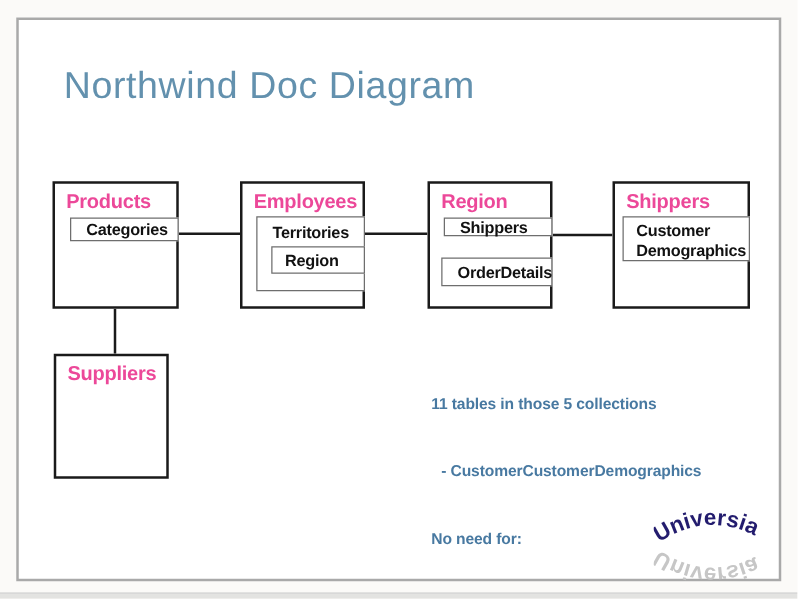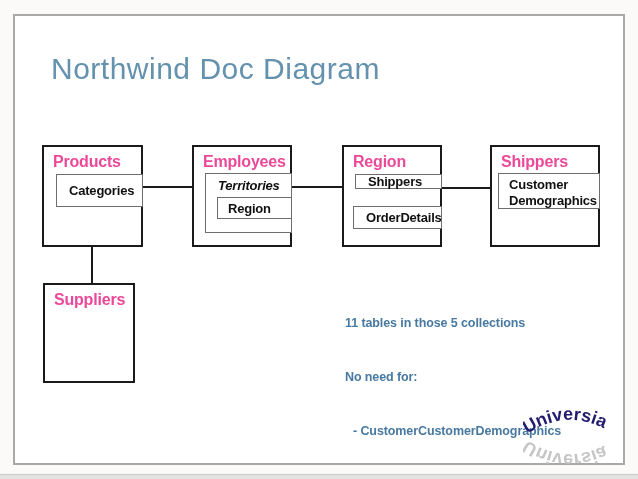--- a/index.html
+++ b/index.html
@@ -52,21 +52,21 @@
     background: #ffffff;
     border: 1.5px solid #6e6e6e;
     box-sizing: border-box;
     font-size: 13px;
     font-weight: bold;
     letter-spacing: -0.2px;
     color: #111;
   }
   .ibox.single { display: flex; align-items: center; padding-left: 12px; }
   .ibox.multi  { padding: 3px 4px 0 10px; line-height: 16px; }
-  .ibox .ilabel-top { padding: 4px 0 0 12px; font-style: italic; }
+  .ibox .ilabel-top { padding: 4px 0 0 12px; }
 
   .connector { position: absolute; background: #1a1a1a; }
 
   
   .notes {
     position: absolute;
     left: 345px; top: 278px;
     font-size: 12.5px;
     font-weight: bold;
     letter-spacing: -0.1px;
@@ -117,21 +117,21 @@
   <div class="slide-title">Northwind Doc Diagram</div>
 
   <div class="connector" style="left:143px; top:186px; width:49px; height:2px;"></div>
   <div class="connector" style="left:292px; top:186px; width:50px; height:2px;"></div>
   <div class="connector" style="left:442px; top:187px; width:48px; height:2px;"></div>
   <div class="connector" style="left:91px; top:247px; width:2px; height:36px;"></div>
 
   <div class="obox" style="left:42px; top:145px; width:101px; height:102px;">
     <div class="olabel">Products</div>
   </div>
-  <div class="ibox single" style="left:56px; top:174px; width:87px; height:33px;">
+  <div class="ibox single" style="left:56px; top:174px; width:87px; height:19px;">
     <span>Categories</span>
   </div>
 
   <div class="obox" style="left:192px; top:145px; width:100px; height:102px;">
     <div class="olabel">Employees</div>
   </div>
   <div class="ibox" style="left:205px; top:173px; width:87px; height:60px;">
     <div class="ilabel-top">Territories</div>
   </div>
   <div class="ibox single" style="left:217px; top:197px; width:75px; height:22px; padding-left:10px;">
@@ -154,22 +154,22 @@
   <div class="ibox multi" style="left:498px; top:173px; width:102px; height:36px;">
     <span>Customer Demographics</span>
   </div>
 
   <div class="obox" style="left:43px; top:283px; width:92px; height:100px;">
     <div class="olabel">Suppliers</div>
   </div>
 
   <div class="notes">
     <div class="line">11 tables in those 5 collections</div>
+    <div class="line indent">- CustomerCustomerDemographics</div>
     <div class="line">No need for:</div>
-    <div class="line indent">- CustomerCustomerDemographics</div>
     <div class="line indent">- EmployeeTerritories</div>
     
     
   </div>
 
   <svg class="watermark-svg" viewBox="0 0 100 70" xmlns="http://www.w3.org/2000/svg">
     <defs>
       <path id="wmarc" d="M 4 38 Q 50 8 96 42" fill="none"></path>
     </defs>
     <text font-size="18" font-weight="bold" fill="#231c6e" font-family="Liberation Sans, sans-serif">

